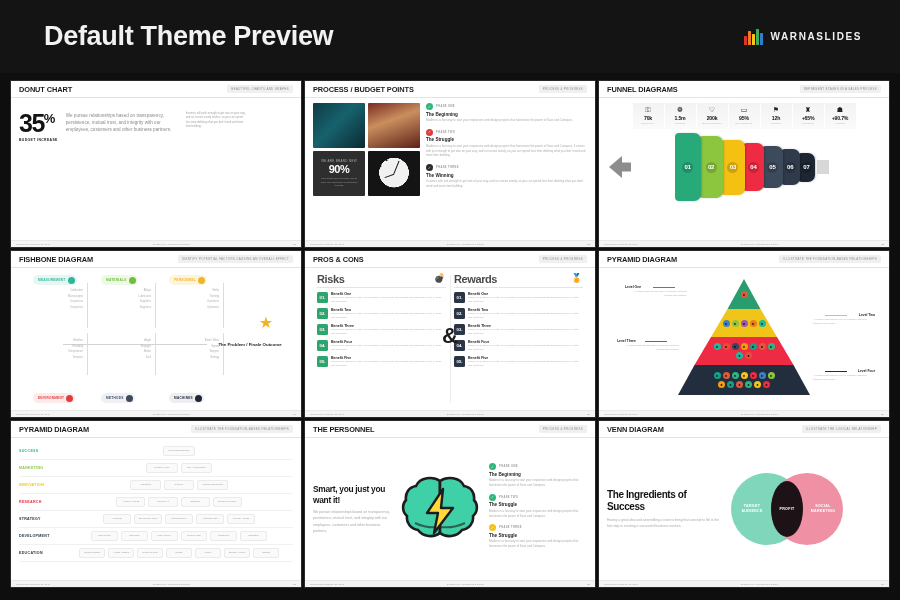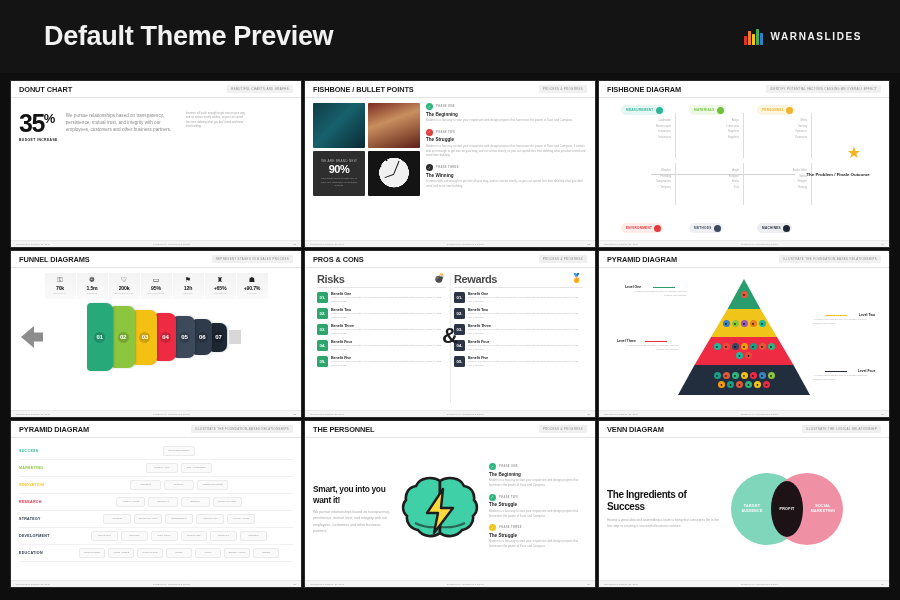--- a/index.html
+++ b/index.html
@@ -210,21 +210,21 @@
   </div>
       </div>
     <div class="s-foot">
       <span>Warnaslides January 31 2019</span>
       <span>Designed by Warnaslides Studio</span>
       <span class="pg">01</span>
     </div>
   </div>
     <div class="slide">
     <div class="s-head">
-      <div class="s-title">FISHBONE / BULLET POINTS</div>
+      <div class="s-title">PROCESS / BUDGET POINTS</div>
       <div class="s-tag">PROCESS &amp; PROGRESS</div>
     </div>
     <div class="s-body">
         <div class="proc">
     <div class="proc-imgs">
       <div class="pi pi1"></div>
       <div class="pi pi2"></div>
       <div class="pi pi3">
         <div class="k">WE ARE BRAND NEW</div>
         <div class="v">90%</div>
@@ -284,20 +284,98 @@
   </div>
       </div>
     <div class="s-foot">
       <span>Warnaslides January 31 2019</span>
       <span>Designed by Warnaslides Studio</span>
       <span class="pg">02</span>
     </div>
   </div>
     <div class="slide">
     <div class="s-head">
+      <div class="s-title">FUNNEL DIAGRAMS</div>
+      <div class="s-tag">REPRESENT STAGES IN A SALES PROCESS</div>
+    </div>
+    <div class="s-body">
+        <div class="fn-stats">
+          <div class="fn-col">
+      <div class="fn-ic">⚿</div>
+      <div class="fn-v">70k</div>
+      <div class="fn-l">Discovery</div>
+    </div>
+          <div class="fn-col">
+      <div class="fn-ic">❁</div>
+      <div class="fn-v">1.5m</div>
+      <div class="fn-l">Scoping</div>
+    </div>
+          <div class="fn-col">
+      <div class="fn-ic">♡</div>
+      <div class="fn-v">200k</div>
+      <div class="fn-l">Build Business</div>
+    </div>
+          <div class="fn-col">
+      <div class="fn-ic">▭</div>
+      <div class="fn-v">95%</div>
+      <div class="fn-l">Development</div>
+    </div>
+          <div class="fn-col">
+      <div class="fn-ic">⚑</div>
+      <div class="fn-v">12h</div>
+      <div class="fn-l">Testing</div>
+    </div>
+          <div class="fn-col">
+      <div class="fn-ic">♜</div>
+      <div class="fn-v">+65%</div>
+      <div class="fn-l">Validation</div>
+    </div>
+          <div class="fn-col">
+      <div class="fn-ic">☗</div>
+      <div class="fn-v">+90.7%</div>
+      <div class="fn-l">Launch</div>
+    </div>
+        </div>
+   <div class="fn-wrap">
+     <div class="fn-arrow"></div>
+     <div class="fn-arrow-tail"></div>
+     <div style="display:flex;align-items:center;margin-left:16px">
+            <div class="fn-seg" style="background:#27a97a;width:26px;height:68px;margin-left:0px;z-index:10">
+      <b>01</b>
+            </div>
+            <div class="fn-seg" style="background:#8cc63e;width:24.6px;height:61.5px;margin-left:-2px;z-index:9">
+      <b>02</b>
+            </div>
+            <div class="fn-seg" style="background:#f4c012;width:23.2px;height:55px;margin-left:-2px;z-index:8">
+      <b>03</b>
+            </div>
+            <div class="fn-seg" style="background:#ee2b42;width:21.8px;height:48.5px;margin-left:-2px;z-index:7">
+      <b>04</b>
+            </div>
+            <div class="fn-seg" style="background:#3d4a5c;width:20.4px;height:42px;margin-left:-2px;z-index:6">
+      <b>05</b>
+            </div>
+            <div class="fn-seg" style="background:#2f3a4a;width:19px;height:35.5px;margin-left:-2px;z-index:5">
+      <b>06</b>
+            </div>
+            <div class="fn-seg" style="background:#1d2633;width:17.6px;height:29px;margin-left:-2px;z-index:4">
+      <b>07</b>
+            </div>
+          </div>
+     <div style="width:12px;height:14px;background:#d8d8d8;margin-left:2px"></div>
+   </div>
+      </div>
+    <div class="s-foot">
+      <span>Warnaslides January 31 2019</span>
+      <span>Designed by Warnaslides Studio</span>
+      <span class="pg">03</span>
+    </div>
+  </div>
+    <div class="slide">
+    <div class="s-head">
       <div class="s-title">FISHBONE DIAGRAM</div>
       <div class="s-tag">IDENTIFY POTENTIAL FACTORS CAUSING AN OVERALL EFFECT</div>
     </div>
     <div class="s-body">
         <div class="fb">
           <div class="fb-spine"></div>
           <div class="fb-node" style="left:14px;top:2px;background:#e6f7f3">
       <span style="color:#2fb69a">MEASUREMENT</span>
       <i style="background:#2fb69a"></i>
           </div>
@@ -364,98 +442,20 @@
           </div>
       <div class="fb-branch" style="left:204px;top:60px;height:42px;"></div>
           <div class="star">★</div>
    <div class="fb-out">The Problem / Finale Outcome</div>
         </div>
       </div>
     <div class="s-foot">
       <span>Warnaslides January 31 2019</span>
       <span>Designed by Warnaslides Studio</span>
       <span class="pg">04</span>
-    </div>
-  </div>
-    <div class="slide">
-    <div class="s-head">
-      <div class="s-title">FUNNEL DIAGRAMS</div>
-      <div class="s-tag">REPRESENT STAGES IN A SALES PROCESS</div>
-    </div>
-    <div class="s-body">
-        <div class="fn-stats">
-          <div class="fn-col">
-      <div class="fn-ic">⚿</div>
-      <div class="fn-v">70k</div>
-      <div class="fn-l">Discovery</div>
-    </div>
-          <div class="fn-col">
-      <div class="fn-ic">❁</div>
-      <div class="fn-v">1.5m</div>
-      <div class="fn-l">Scoping</div>
-    </div>
-          <div class="fn-col">
-      <div class="fn-ic">♡</div>
-      <div class="fn-v">200k</div>
-      <div class="fn-l">Build Business</div>
-    </div>
-          <div class="fn-col">
-      <div class="fn-ic">▭</div>
-      <div class="fn-v">95%</div>
-      <div class="fn-l">Development</div>
-    </div>
-          <div class="fn-col">
-      <div class="fn-ic">⚑</div>
-      <div class="fn-v">12h</div>
-      <div class="fn-l">Testing</div>
-    </div>
-          <div class="fn-col">
-      <div class="fn-ic">♜</div>
-      <div class="fn-v">+65%</div>
-      <div class="fn-l">Validation</div>
-    </div>
-          <div class="fn-col">
-      <div class="fn-ic">☗</div>
-      <div class="fn-v">+90.7%</div>
-      <div class="fn-l">Launch</div>
-    </div>
-        </div>
-   <div class="fn-wrap">
-     <div class="fn-arrow"></div>
-     <div class="fn-arrow-tail"></div>
-     <div style="display:flex;align-items:center;margin-left:16px">
-            <div class="fn-seg" style="background:#27a97a;width:26px;height:68px;margin-left:0px;z-index:10">
-      <b>01</b>
-            </div>
-            <div class="fn-seg" style="background:#8cc63e;width:24.6px;height:61.5px;margin-left:-2px;z-index:9">
-      <b>02</b>
-            </div>
-            <div class="fn-seg" style="background:#f4c012;width:23.2px;height:55px;margin-left:-2px;z-index:8">
-      <b>03</b>
-            </div>
-            <div class="fn-seg" style="background:#ee2b42;width:21.8px;height:48.5px;margin-left:-2px;z-index:7">
-      <b>04</b>
-            </div>
-            <div class="fn-seg" style="background:#3d4a5c;width:20.4px;height:42px;margin-left:-2px;z-index:6">
-      <b>05</b>
-            </div>
-            <div class="fn-seg" style="background:#2f3a4a;width:19px;height:35.5px;margin-left:-2px;z-index:5">
-      <b>06</b>
-            </div>
-            <div class="fn-seg" style="background:#1d2633;width:17.6px;height:29px;margin-left:-2px;z-index:4">
-      <b>07</b>
-            </div>
-          </div>
-     <div style="width:12px;height:14px;background:#d8d8d8;margin-left:2px"></div>
-   </div>
-      </div>
-    <div class="s-foot">
-      <span>Warnaslides January 31 2019</span>
-      <span>Designed by Warnaslides Studio</span>
-      <span class="pg">03</span>
     </div>
   </div>
     <div class="slide">
     <div class="s-head">
       <div class="s-title">PROS &amp; CONS</div>
       <div class="s-tag">PROCESS &amp; PROGRESS</div>
     </div>
     <div class="s-body">
         <div class="pc">
     <div class="pc-col">
@@ -710,21 +710,21 @@
     </div>
   </div>
     <div class="slide">
     <div class="s-head">
       <div class="s-title">THE PERSONNEL</div>
       <div class="s-tag">PROCESS &amp; PROGRESS</div>
     </div>
     <div class="s-body">
         <div class="bs">
     <div class="bs-left">
-      <div class="bs-h">Smart, you into you want it!</div>
+      <div class="bs-h">Smart, you just you want it!</div>
       <div class="bs-p">We pursue relationships based on transparency, persistence, mutual trust, and integrity with our employees, customers and other business partners.</div>
           </div>
     <div class="bs-mid">
       <svg width="78" height="68" viewBox="0 0 78 68">
         <g stroke="#1d1d1d" stroke-width="2.6" fill="#3fd0a8">
           <path d="M39 6c-7-5-20-4-24 5-7 1-11 7-10 14-4 4-4 12 1 16-1 7 4 13 11 14 5 7 16 8 22 3z"></path>
           <path d="M39 6c7-5 20-4 24 5 7 1 11 7 10 14 4 4 4 12-1 16 1 7-4 13-11 14-5 7-16 8-22 3z"></path>
         </g>
         <path d="M14 48c8 4 16 5 25 4M64 48c-8 4-16 5-25 4" stroke="#1d1d1d" stroke-width="2" fill="none" opacity=".6"></path>
         <path d="M42 14 26 38h11L33 58 52 33H40z" fill="#ffd93b" stroke="#1d1d1d" stroke-width="2.4" stroke-linejoin="round"></path>

